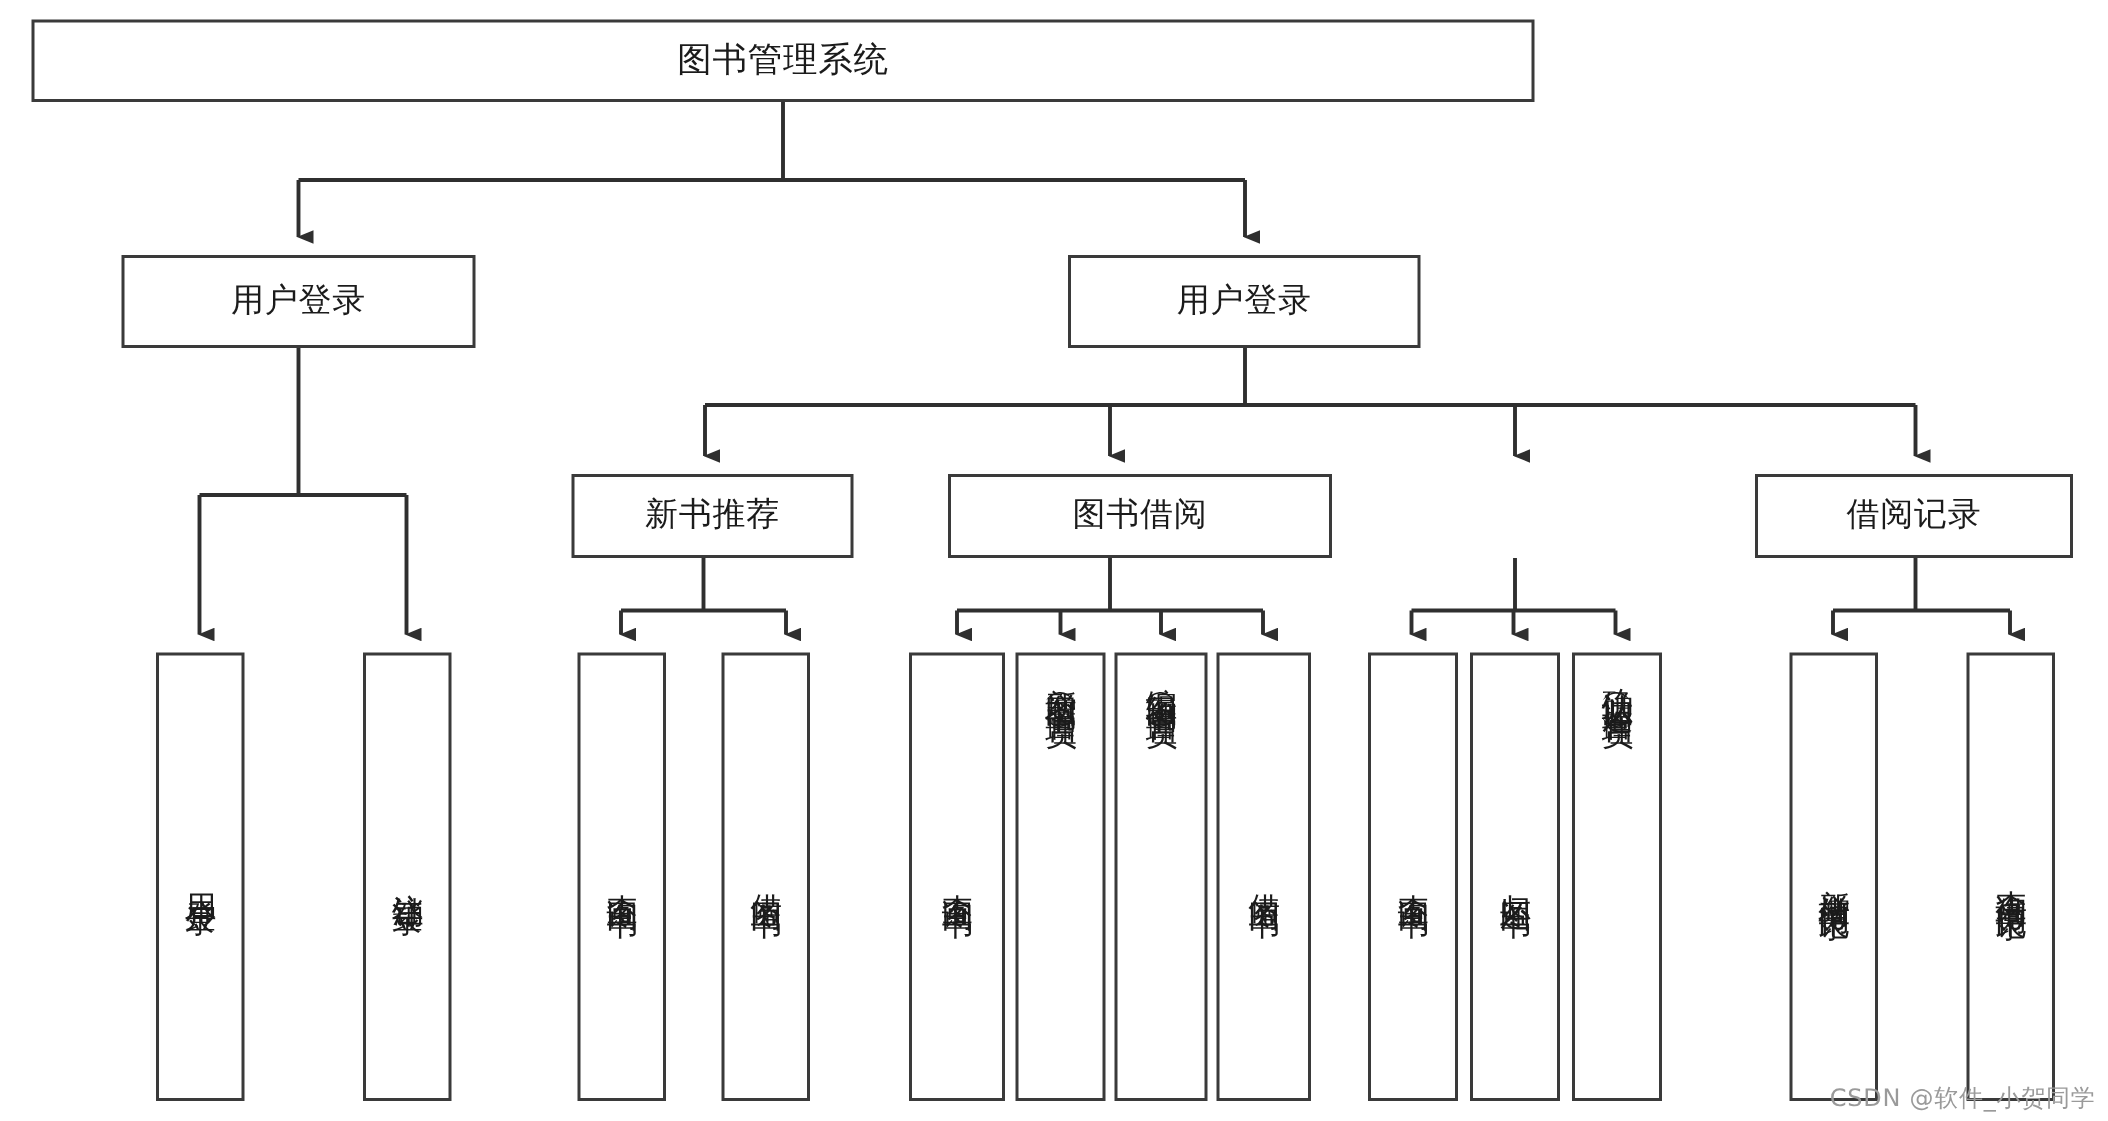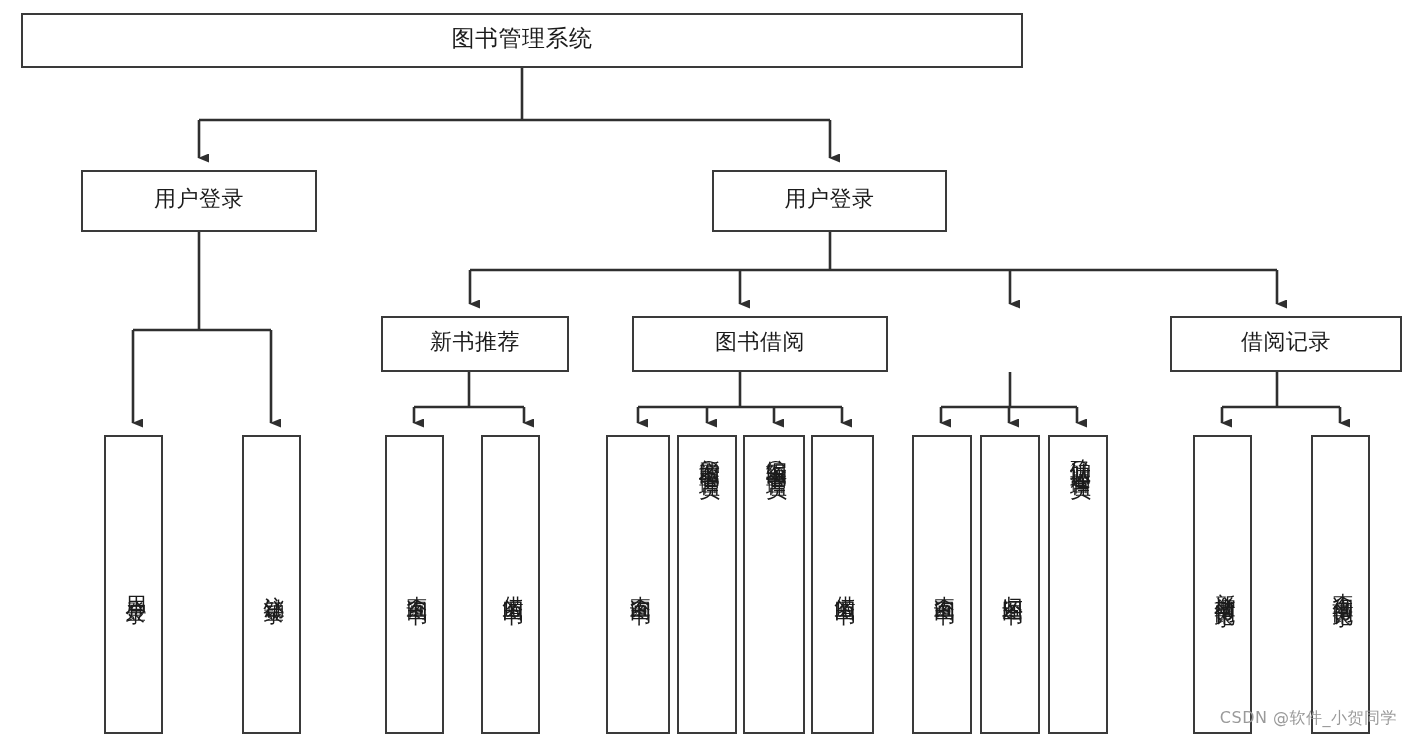--- a/index.html
+++ b/index.html
@@ -34,21 +34,20 @@
     display: flex;
     align-items: center;
     justify-content: center;
     color: #1b1b1b;
   }
   .node-label {
     display: block;
     line-height: 1.18;
     letter-spacing: 0.5px;
     white-space: nowrap;
-    font-family: Liberation Mono, monospace;
   }
   
   .h-node .node-label {
     font-size: 22px;
   }
   .root .node-label {
     font-size: 23px;
   }
   
   .v-node {
@@ -66,21 +65,21 @@
   .v-node.center-v {
     align-items: center;
   }
   .v-node.top-v {
     align-items: flex-start;
     padding-top: 5px;
   }
   .watermark {
     position: absolute;
     right: 8px;
-    bottom: 18px;
+    bottom: 4px;
     font-size: 16px;
     color: #9a9a9a;
     letter-spacing: 0.5px;
     white-space: nowrap;
   }
 </style>
 </head>
 <body>
 
 <div id="canvas">
@@ -145,21 +144,21 @@
   <div class="node h-node" style="left:712px; top:170px; width:235px; height:62px;">
     <span class="node-label">用户登录</span>
   </div>
 
   <div class="node h-node" style="left:381px; top:316px; width:188px; height:56px;">
     <span class="node-label">新书推荐</span>
   </div>
   <div class="node h-node" style="left:632px; top:316px; width:256px; height:56px;">
     <span class="node-label">图书借阅</span>
   </div>
-  <div class="node h-node" style="left:1170px; top:316px; width:232px; height:56px;align-items:center;">
+  <div class="node h-node" style="left:1170px; top:316px; width:212px; height:56px;align-items:center;">
     <span class="node-label">借阅记录</span>
   </div>
 
   <div class="node v-node center-v" style="left:104px; top:435px; width:59px; height:299px;">
     <span class="node-label">用户登录</span>
   </div>
   <div class="node v-node center-v" style="left:242px; top:435px; width:59px; height:299px;">
     <span class="node-label">注销登录</span>
   </div>
 

